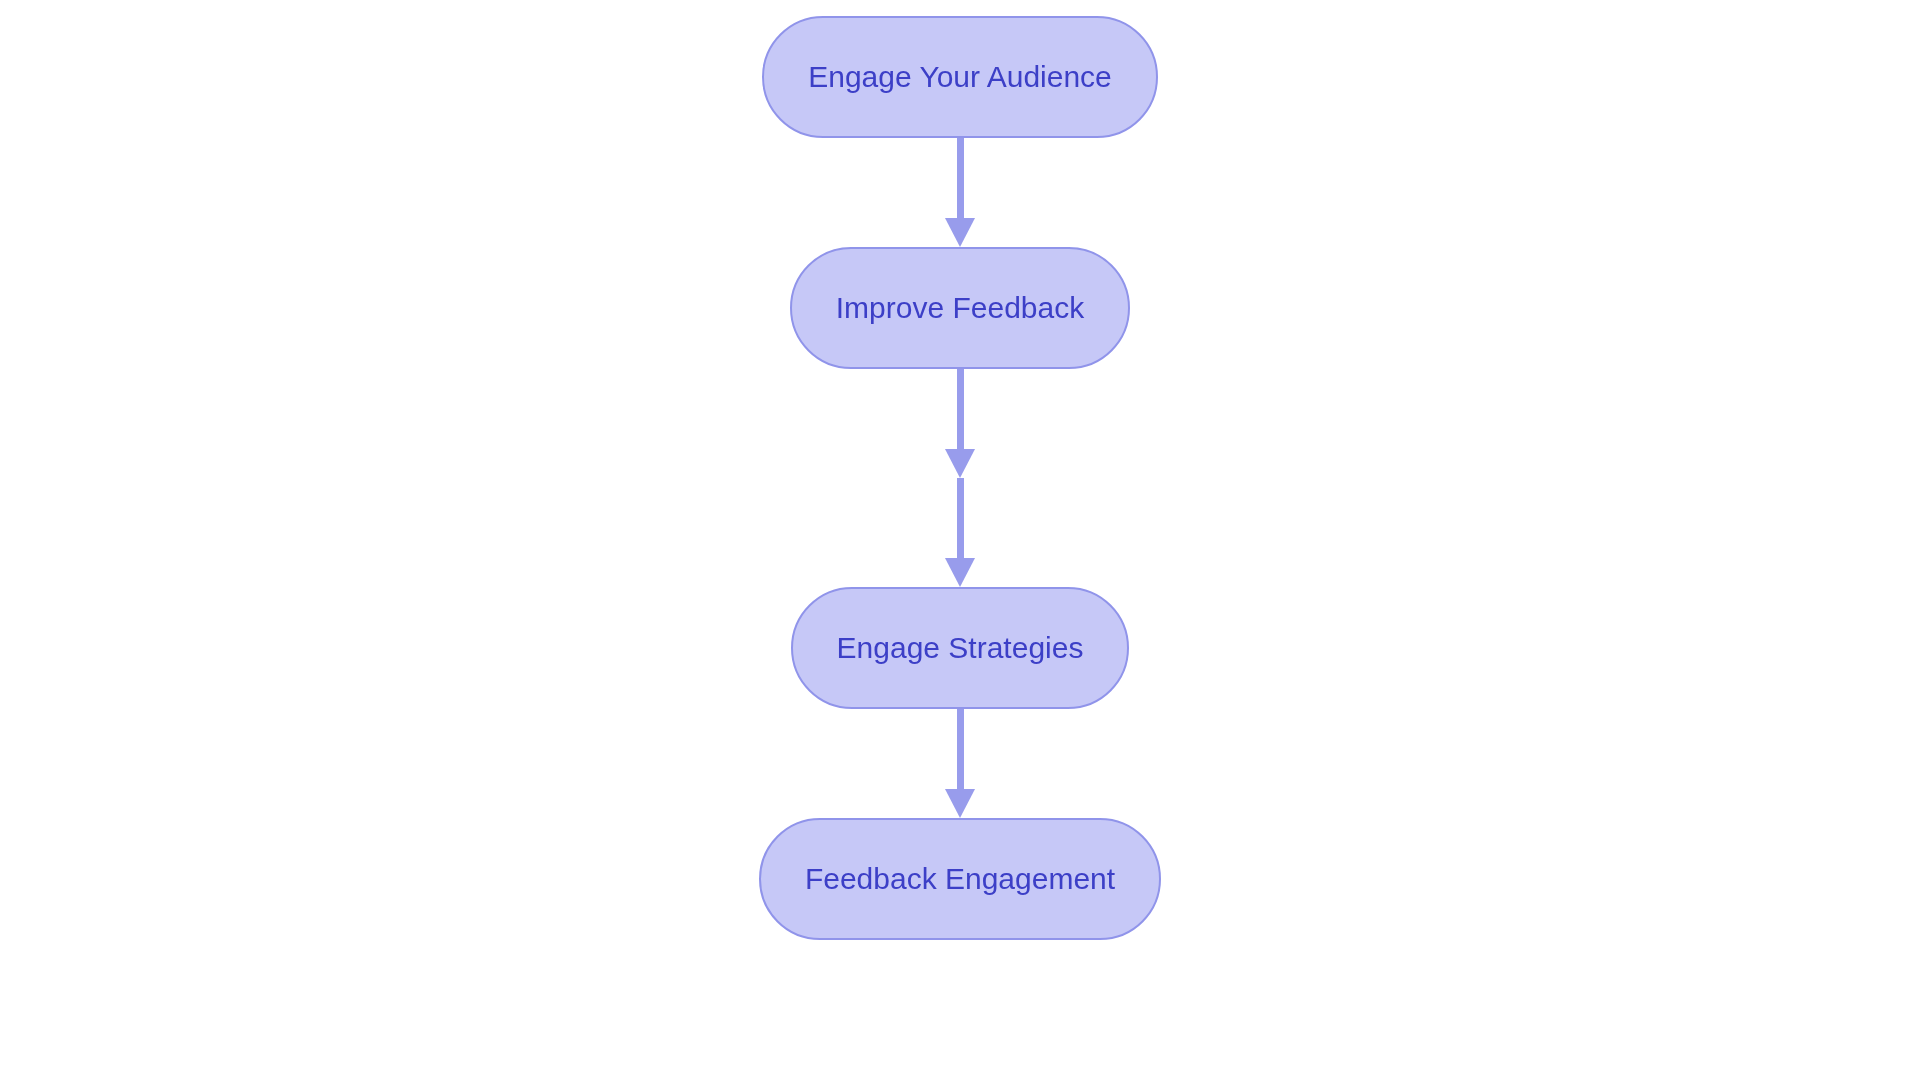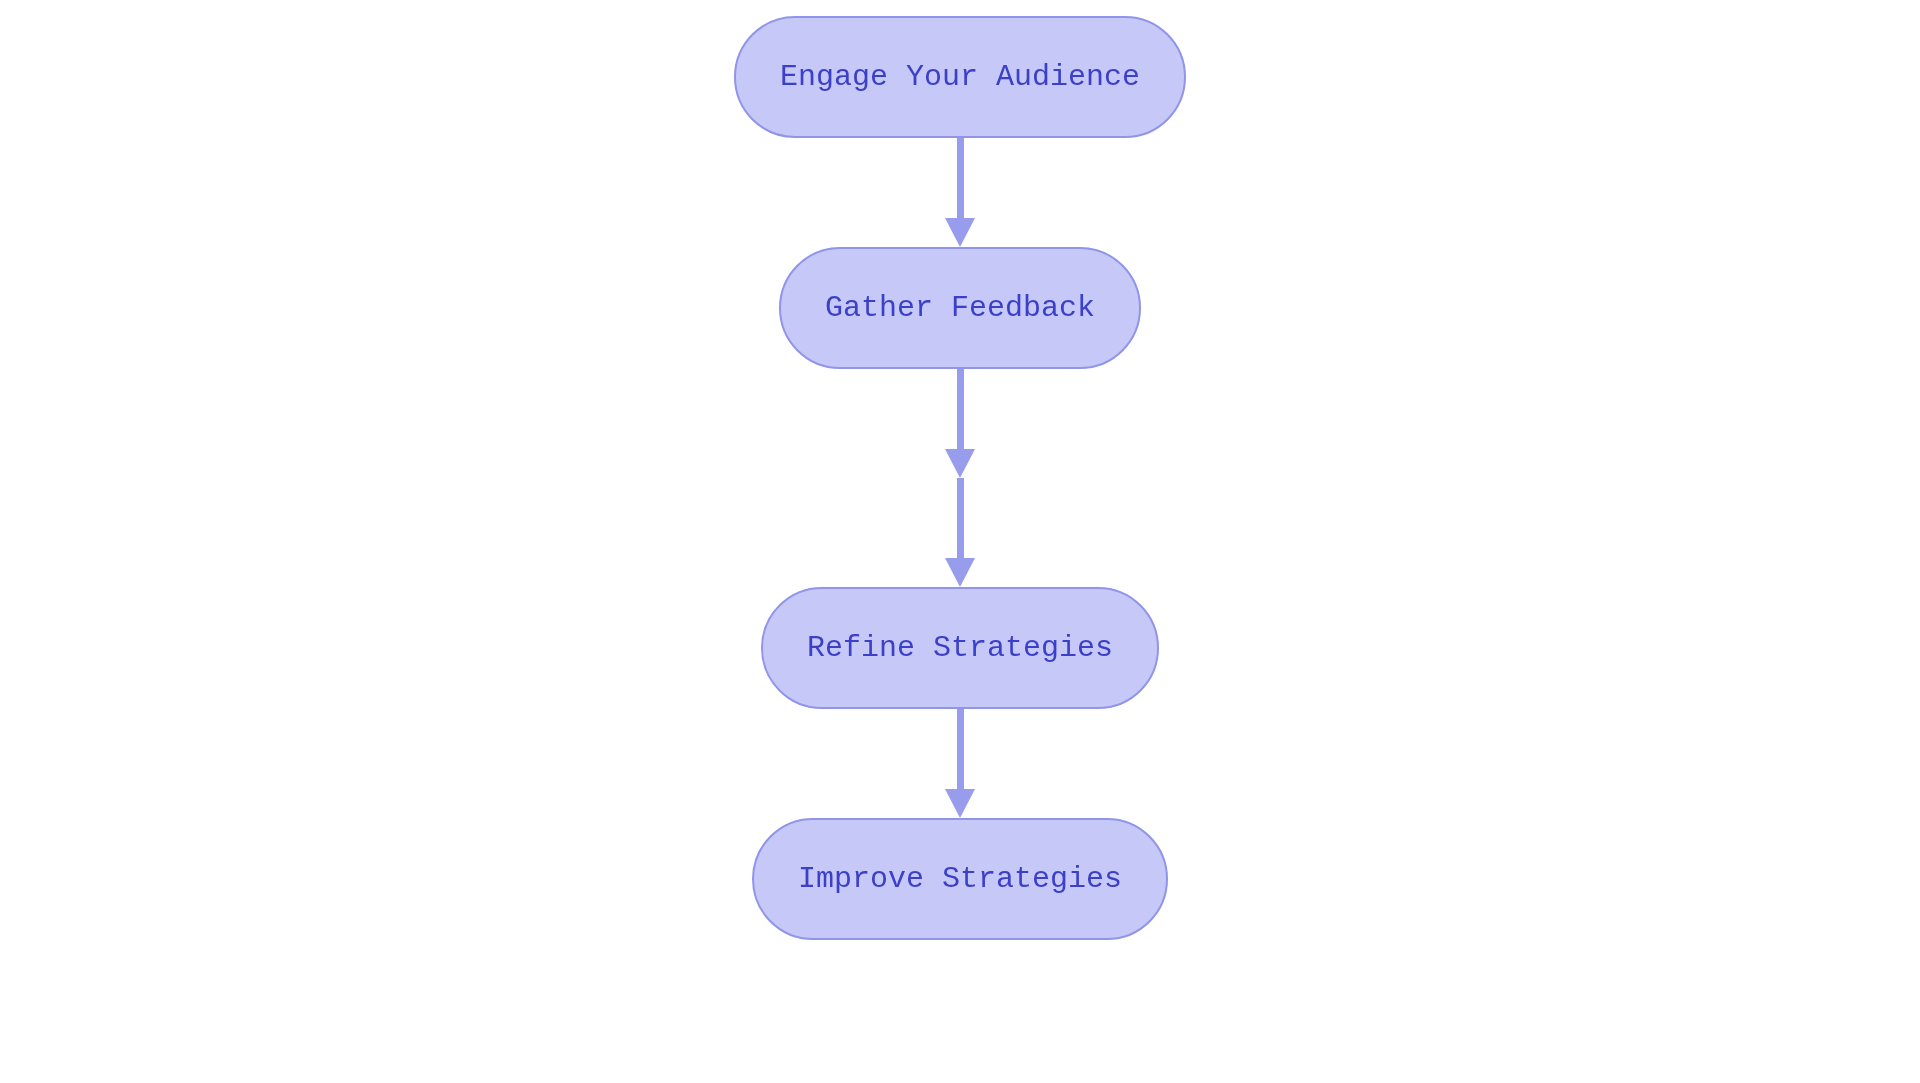--- a/index.html
+++ b/index.html
@@ -16,21 +16,20 @@
     font-family:"Liberation Sans","DejaVu Sans",sans-serif;
     overflow:hidden;
   }
   .canvas{
     width:1920px;
     height:1083px;
     display:flex;
     flex-direction:column;
     align-items:center;
     padding-top:16px;
-    font-family:Liberation Mono, monospace;
   }
   .node{
     height:122px;
     min-height:122px;
     border-radius:61px;
     background:var(--node-fill);
     border:2px solid var(--node-border);
     display:flex;
     align-items:center;
     justify-content:center;
@@ -67,40 +66,40 @@
   <div class="node">
     <span>Engage Your Audience</span>
   </div>
 
   <div class="arrow">
     <div class="stem"></div>
     <div class="head"></div>
   </div>
 
   <div class="node">
-    <span>Gather Feedback</span>
+    <span>Improve Feedback</span>
   </div>
 
   <div class="arrow">
     <div class="stem"></div>
     <div class="head"></div>
   </div>
 
 
   <div class="arrow">
     <div class="stem"></div>
     <div class="head"></div>
   </div>
 
   <div class="node">
-    <span>Refine Strategies</span>
+    <span>Engage Strategies</span>
   </div>
 
   <div class="arrow">
     <div class="stem"></div>
     <div class="head"></div>
   </div>
 
   <div class="node">
-    <span>Improve Strategies</span>
+    <span>Feedback Engagement</span>
   </div>
 
 </div>
 
 </body></html>

